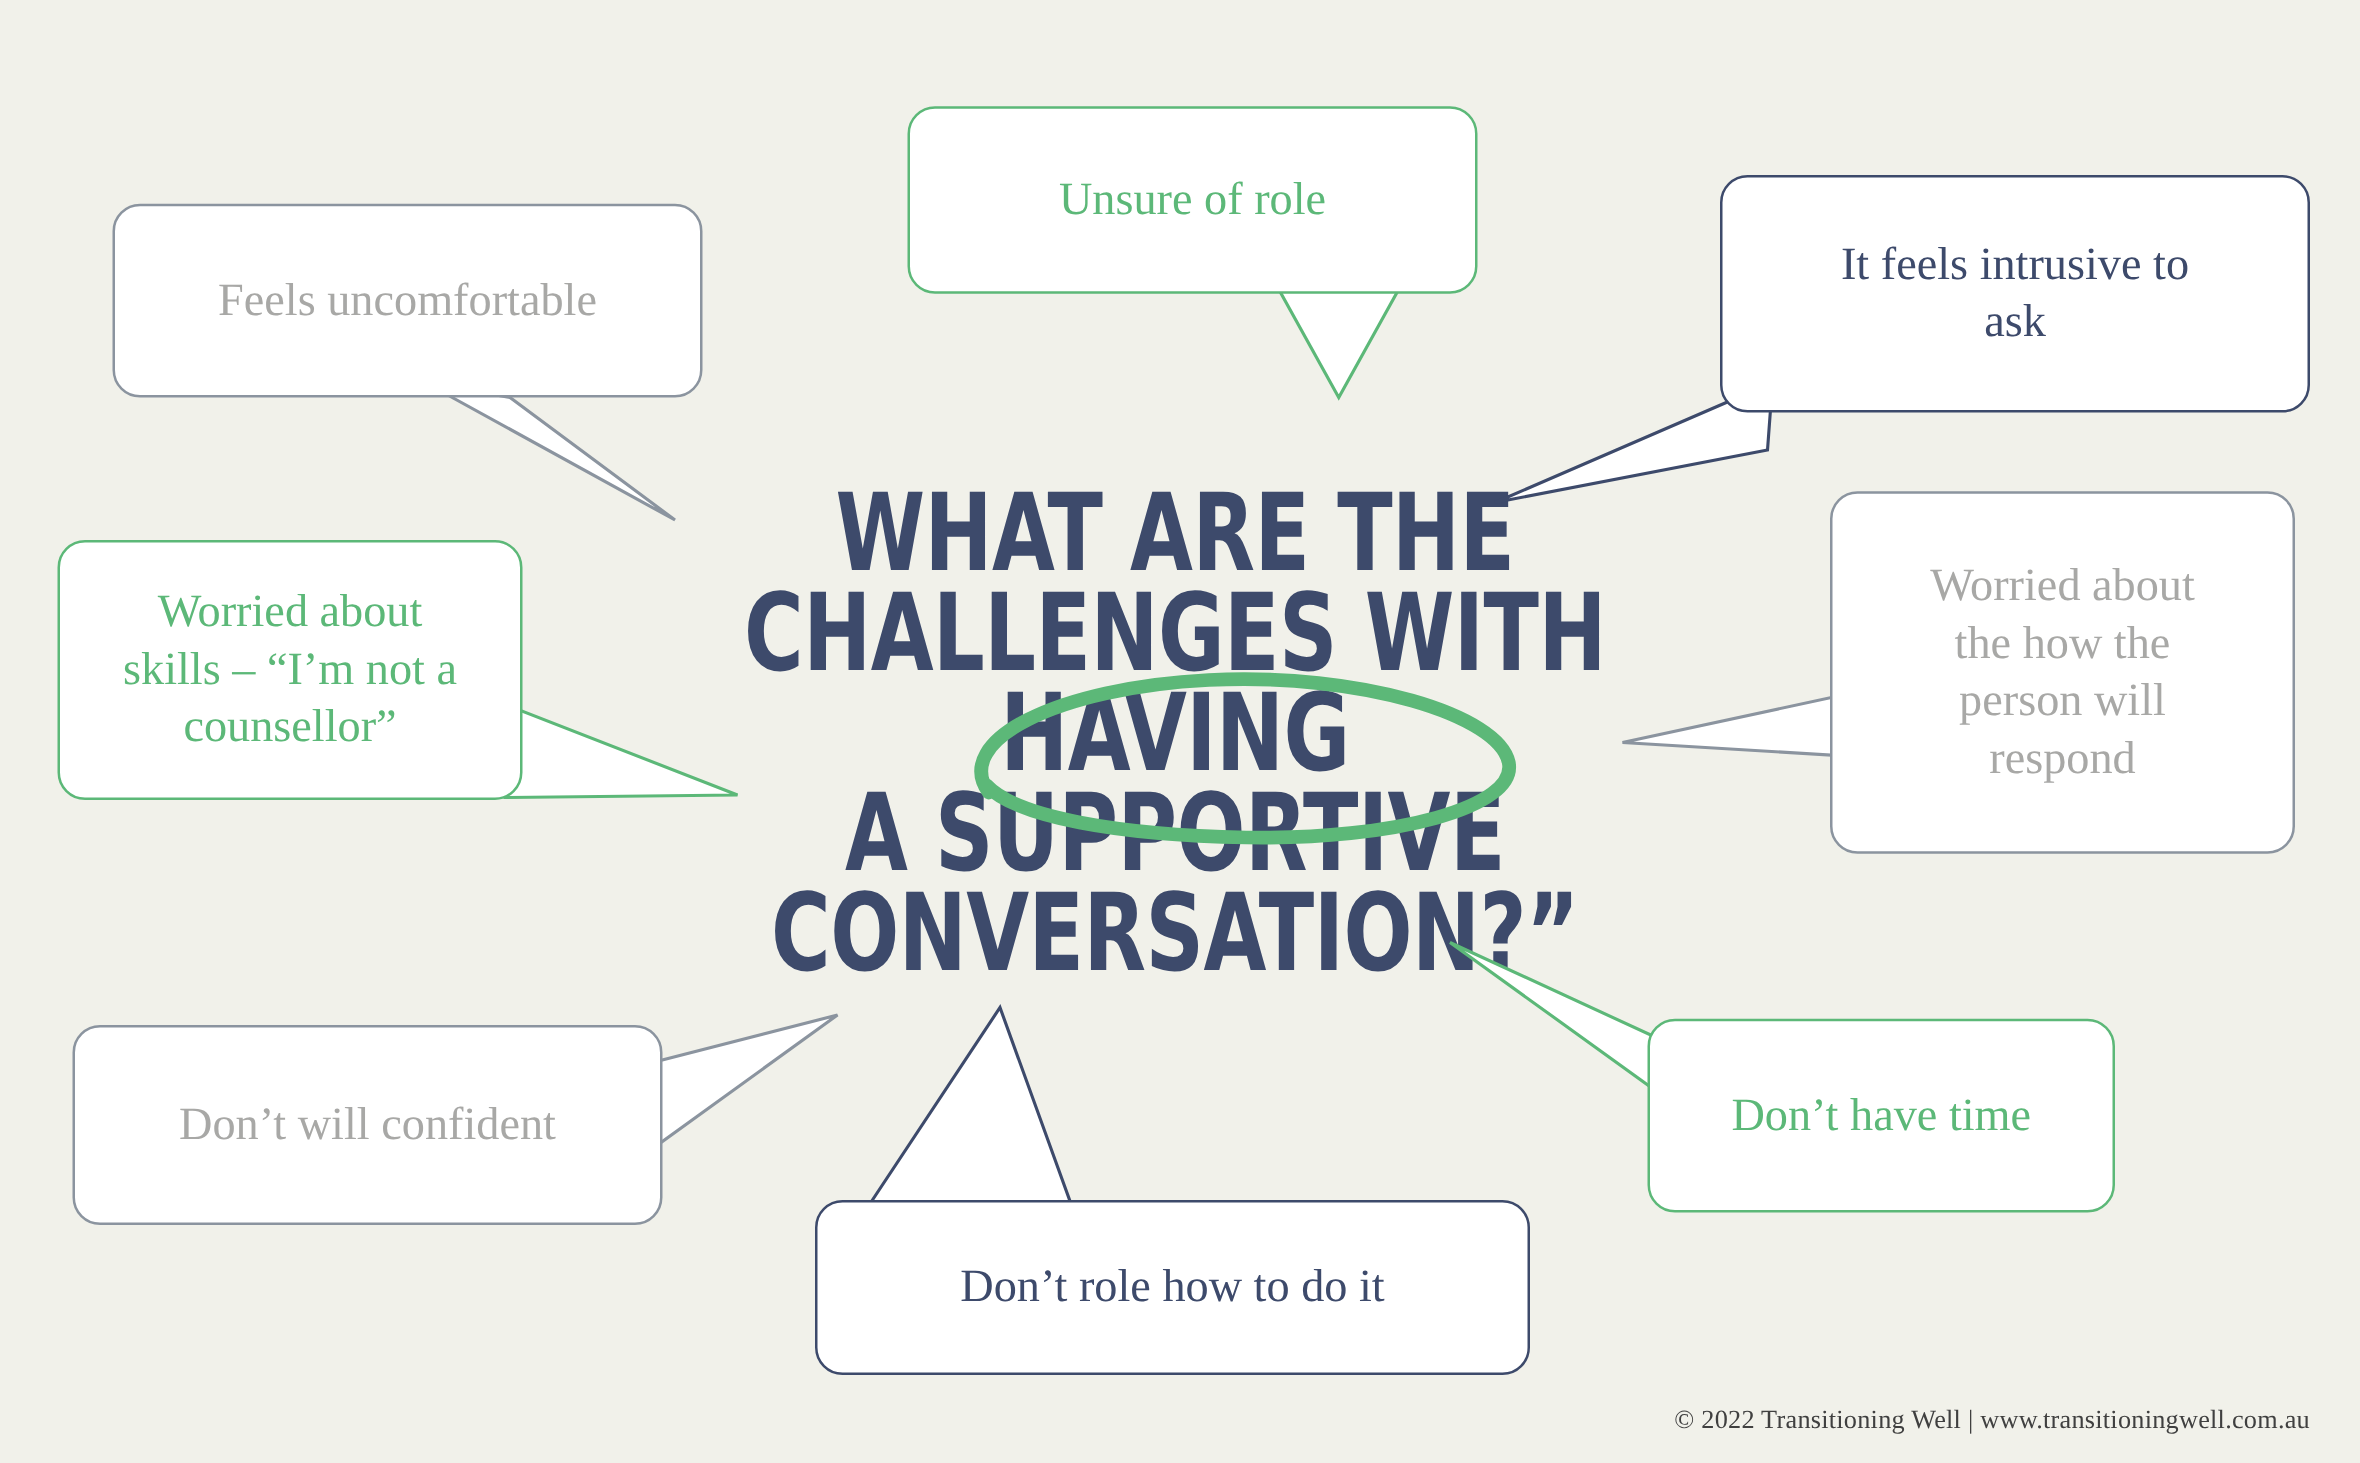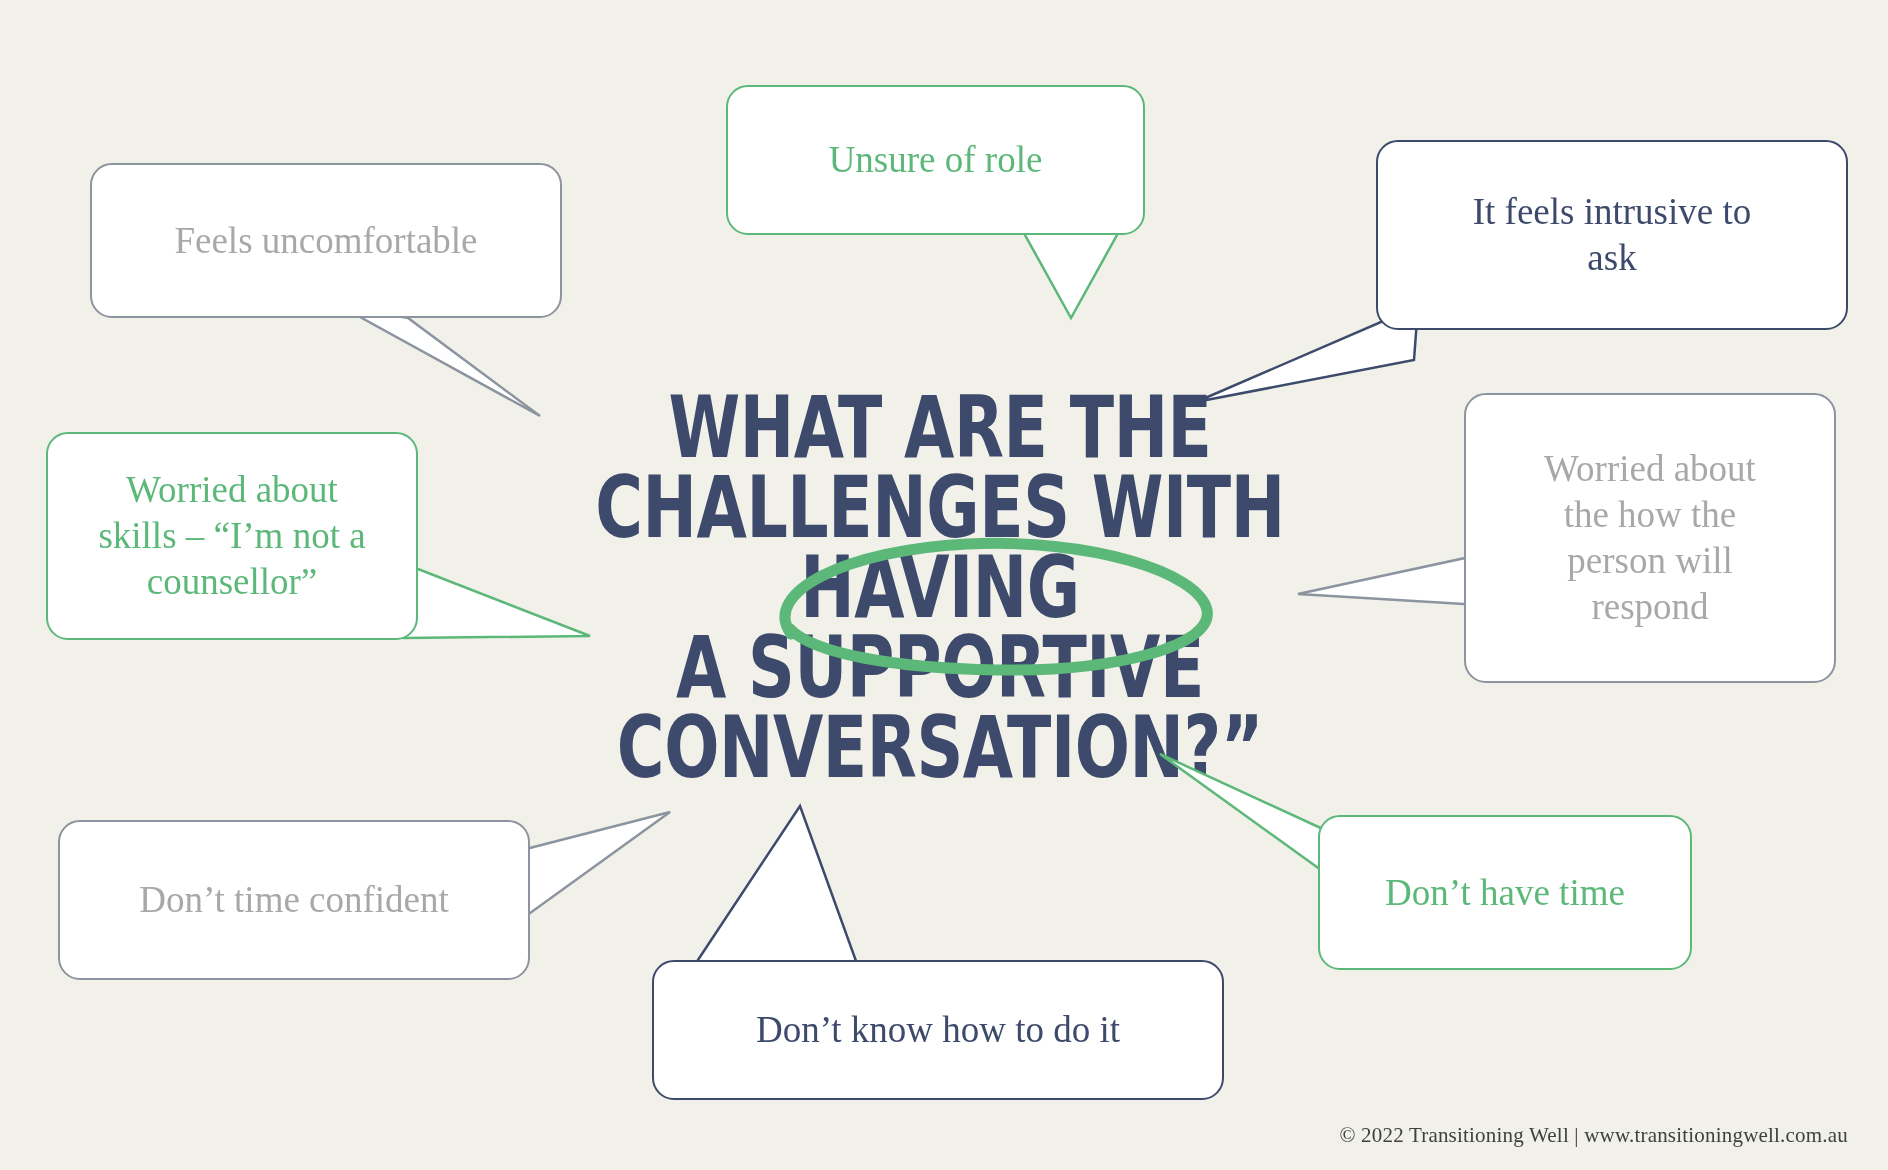--- a/index.html
+++ b/index.html
@@ -77,21 +77,21 @@
   
   .tail {
     position:absolute;
     z-index:4;
     pointer-events:none;
     overflow:visible;
   }
 
   
   #b-feels-uncomfortable { left:90px;   top:163px;  width:472px;  height:155px; }
-  #b-unsure-of-role      { left:726px;  top:85px;   width:419px;  height:150px; }
+  #b-unsure-of-role      { left:726px;  top:85px;   width:456px;  height:150px; }
   #b-feels-intrusive     { left:1364px; top:140px;  width:472px;  height:190px; }
   #b-worried-skills      { left:46px;   top:432px;  width:372px;  height:208px; }
   #b-worried-respond     { left:1464px; top:393px;  width:372px;  height:290px; }
   #b-dont-feel-confident { left:58px;   top:820px;  width:472px;  height:160px; }
   #b-dont-know-how       { left:640px;  top:960px;  width:572px;  height:140px; }
   #b-dont-have-time      { left:1318px; top:815px;  width:374px;  height:155px; }
 
   
   #footer {
     position:absolute;
@@ -175,25 +175,25 @@
   </div>
 
   <div class="bubble v-gray" id="b-worried-respond">
     <div class="bubble-text">Worried about
 the how the
 person will
 respond</div>
   </div>
 
   <div class="bubble v-gray" id="b-dont-feel-confident">
-    <div class="bubble-text">Don’t time confident</div>
+    <div class="bubble-text">Don’t will confident</div>
   </div>
 
   <div class="bubble v-navy" id="b-dont-know-how">
-    <div class="bubble-text">Don’t know how to do it</div>
+    <div class="bubble-text">Don’t role how to do it</div>
   </div>
 
   <div class="bubble v-green" id="b-dont-have-time">
     <div class="bubble-text">Don’t have time</div>
   </div>
 
   <div id="footer">© 2022 Transitioning Well  |  www.transitioningwell.com.au</div>
 
 </div>
 

